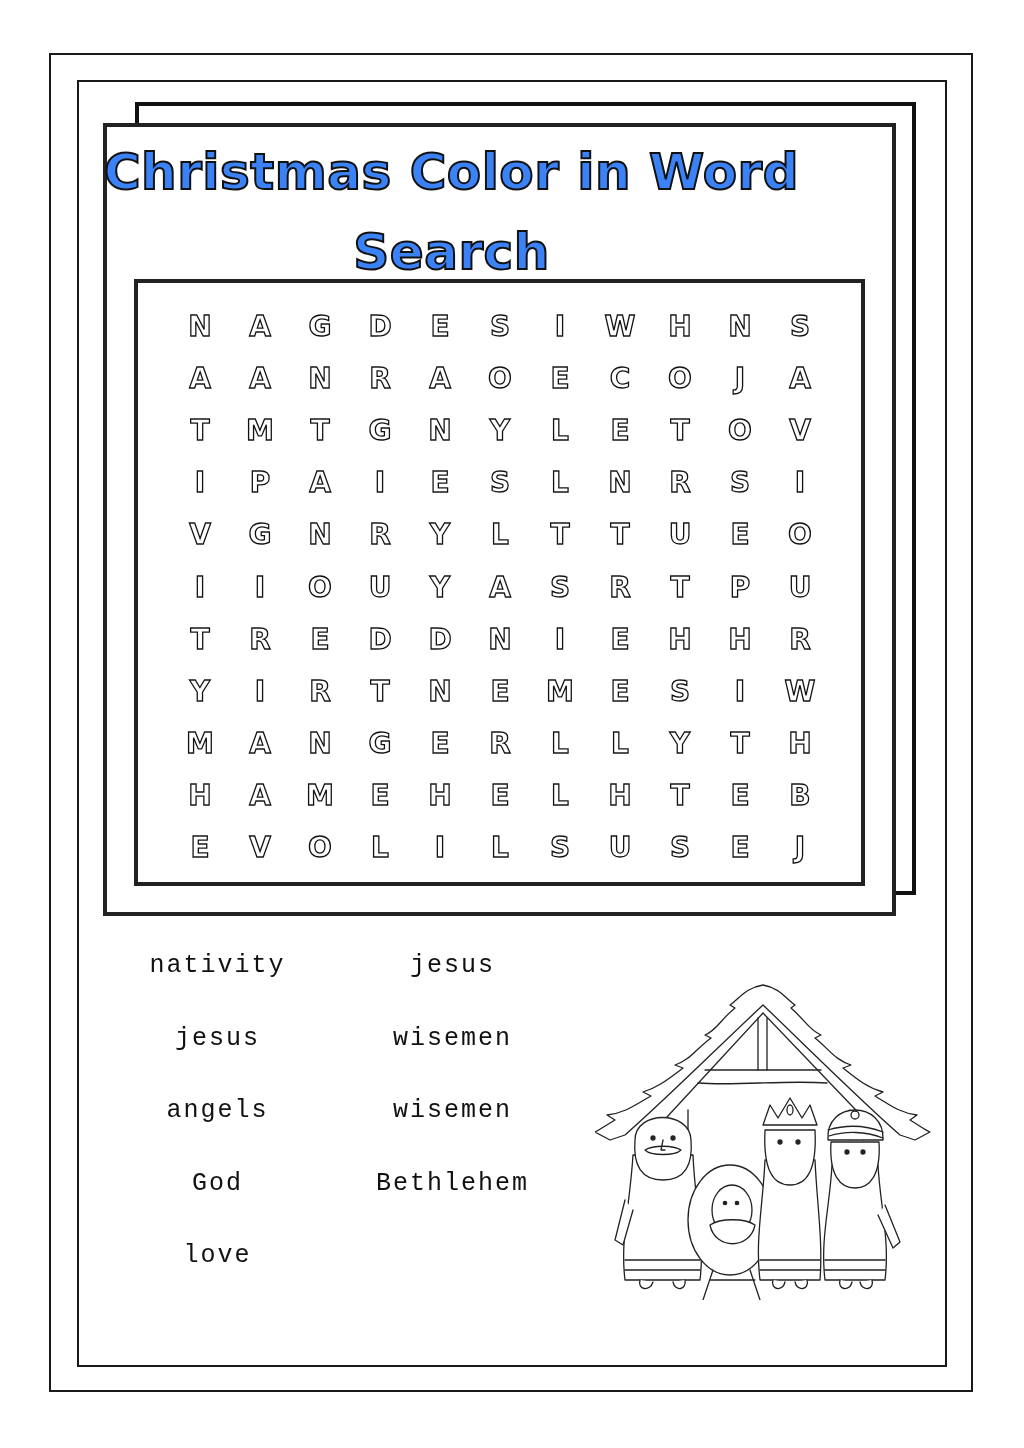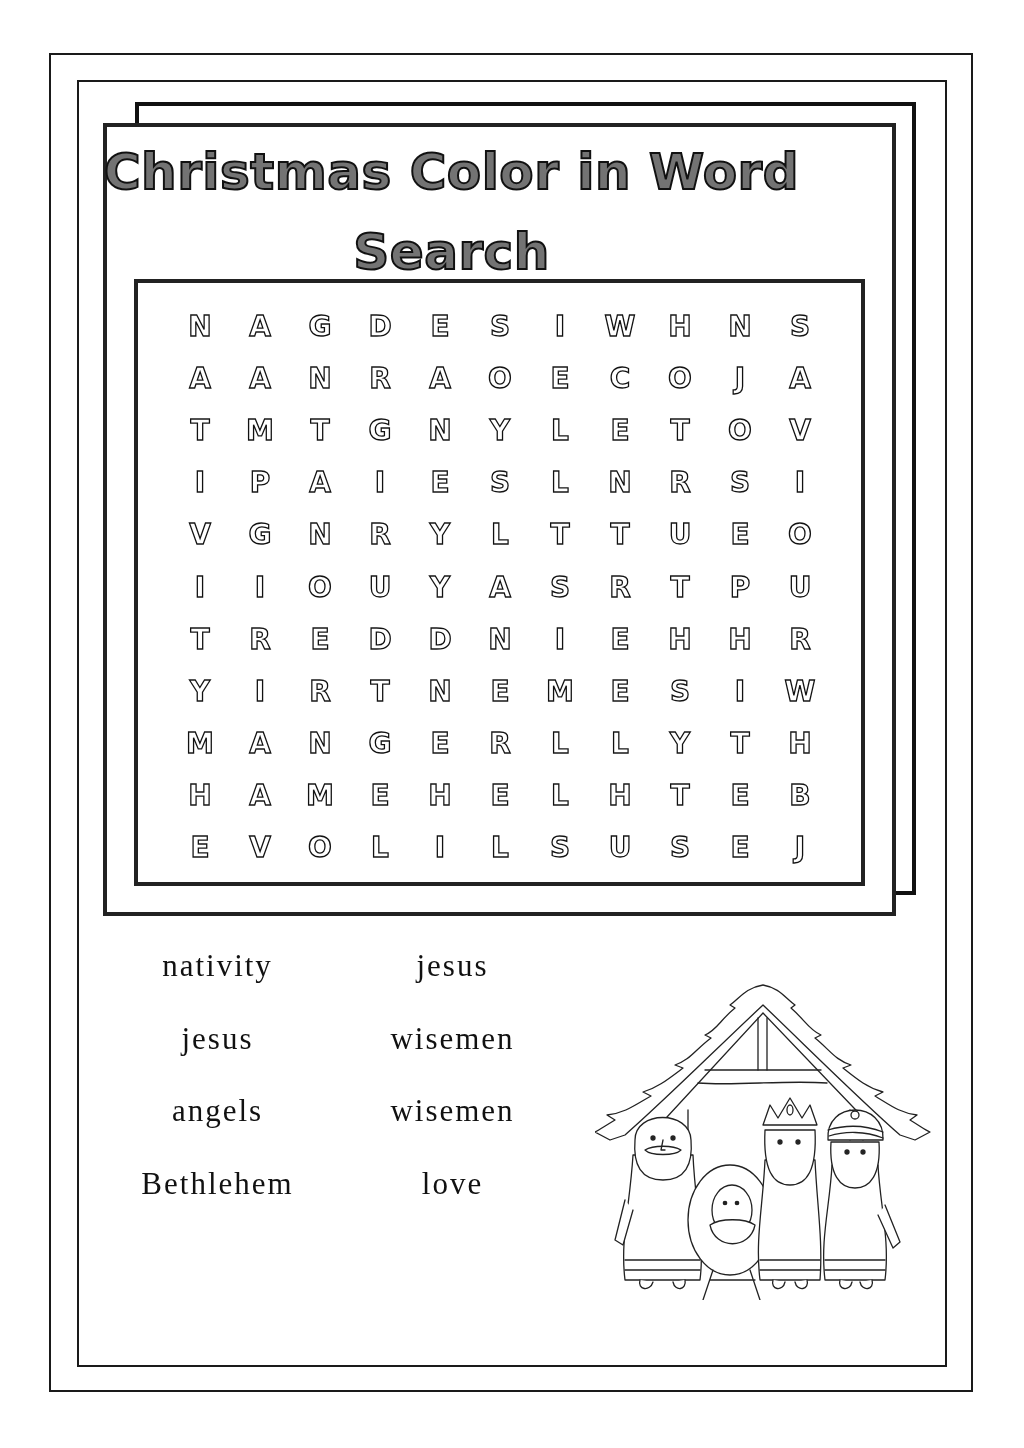--- a/index.html
+++ b/index.html
@@ -1,26 +1,26 @@
 <!DOCTYPE html>
 <html><head>
   <meta charset="utf-8">
   <style>
     html, body { margin: 0; padding: 0; background: #ffffff; }
     body { width: 1024px; height: 1448px; position: relative; overflow: hidden; font-family: "DejaVu Sans", sans-serif; }
     .frame-outer { position: absolute; left: 49px; top: 53px; width: 924px; height: 1339px; border: 2px solid #1a1a1a; box-sizing: border-box; }
     .frame-inner { position: absolute; left: 77px; top: 80px; width: 870px; height: 1287px; border: 2px solid #1a1a1a; box-sizing: border-box; }
     .card-back { position: absolute; left: 135px; top: 102px; width: 781px; height: 793px; border: 4px solid #111; box-sizing: border-box; background: #fff; }
     .card-front { position: absolute; left: 103px; top: 123px; width: 793px; height: 793px; border: 4px solid #222; box-sizing: border-box; background: #fff; }
-    .title { position: absolute; left: 103px; top: 132px; width: 697px; text-align: center; font-family: "DejaVu Sans", sans-serif; font-weight: bold; font-size: 50px; line-height: 80px; color: #737373; -webkit-text-stroke: 2px #111; letter-spacing: 0.5px; }
+    .title { position: absolute; left: 103px; top: 132px; width: 697px; text-align: center; font-family: "DejaVu Sans", sans-serif; font-weight: bold; font-size: 50px; line-height: 80px; color: #3b82f6; -webkit-text-stroke: 2px #111; letter-spacing: 0.5px; }
     .grid-box { position: absolute; left: 134px; top: 279px; width: 731px; height: 607px; border: 4px solid #222; box-sizing: border-box; background: #fff; }
     .grid { position: absolute; left: 170px; top: 300px; width: 660px; display: grid; grid-template-columns: repeat(11, 60px); grid-auto-rows: 52.2px; }
     .cell { display: flex; align-items: center; justify-content: center; font-family: "DejaVu Sans", sans-serif; font-weight: bold; font-size: 28px; color: #ffffff; -webkit-text-stroke: 1.3px #111; cursor: pointer; }
     .words { position: absolute; left: 110px; top: 945px; width: 470px; display: grid; grid-template-columns: 215px 255px; grid-auto-rows: 72.5px; }
-    .word { font-family: Liberation Serif, serif; font-size: 31px; color: #111; text-align: center; letter-spacing: 2px; line-height: 42px; }
+    .word { font-family: Liberation Mono, monospace; font-size: 25px; color: #111; text-align: center; letter-spacing: 2px; line-height: 42px; }
     .illus { position: absolute; left: 595px; top: 980px; width: 340px; height: 320px; }
   </style>
 </head>
 <body>
 
 <div class="frame-outer"></div>
 <div class="frame-inner"></div>
 <div class="card-back"></div>
 <div class="card-front"></div>
 
@@ -151,20 +151,21 @@
     <div class="cell">J</div>
   </div>
 
 <div class="words" id="words">
     <div class="word">nativity</div>
     <div class="word">jesus</div>
     <div class="word">jesus</div>
     <div class="word">wisemen</div>
     <div class="word">angels</div>
     <div class="word">wisemen</div>
+    <div class="word">God</div>
     <div class="word">Bethlehem</div>
     <div class="word">love</div>
   </div>
 
 <div class="illus">
   <svg width="340" height="320" viewBox="0 0 340 320" fill="#fff" stroke="#222" stroke-width="1.3" stroke-linejoin="round" stroke-linecap="round">
 
     <path d="M168 5 C150 8 145 18 135 25 L140 28 C125 40 122 50 110 55 L116 58 C100 70 95 80 80 85 L88 88 C72 100 62 108 48 112 L56 116 C40 125 30 133 12 135 L20 140 C10 146 4 150 0 152 L15 160 L30 155 C70 120 120 70 168 25 C215 70 265 120 305 155 L320 160 L335 152 C330 150 325 146 315 140 L322 135 C305 133 295 125 280 116 L288 112 C273 108 263 100 248 88 L256 85 C240 80 235 70 220 58 L226 55 C214 50 210 40 196 28 L200 25 C190 18 185 8 168 5 Z"></path>
     <path d="M168 33 L60 150 M168 33 L280 150" fill="none"></path>
     <path d="M163 38 L163 90 M172 38 L172 90" fill="none"></path>

